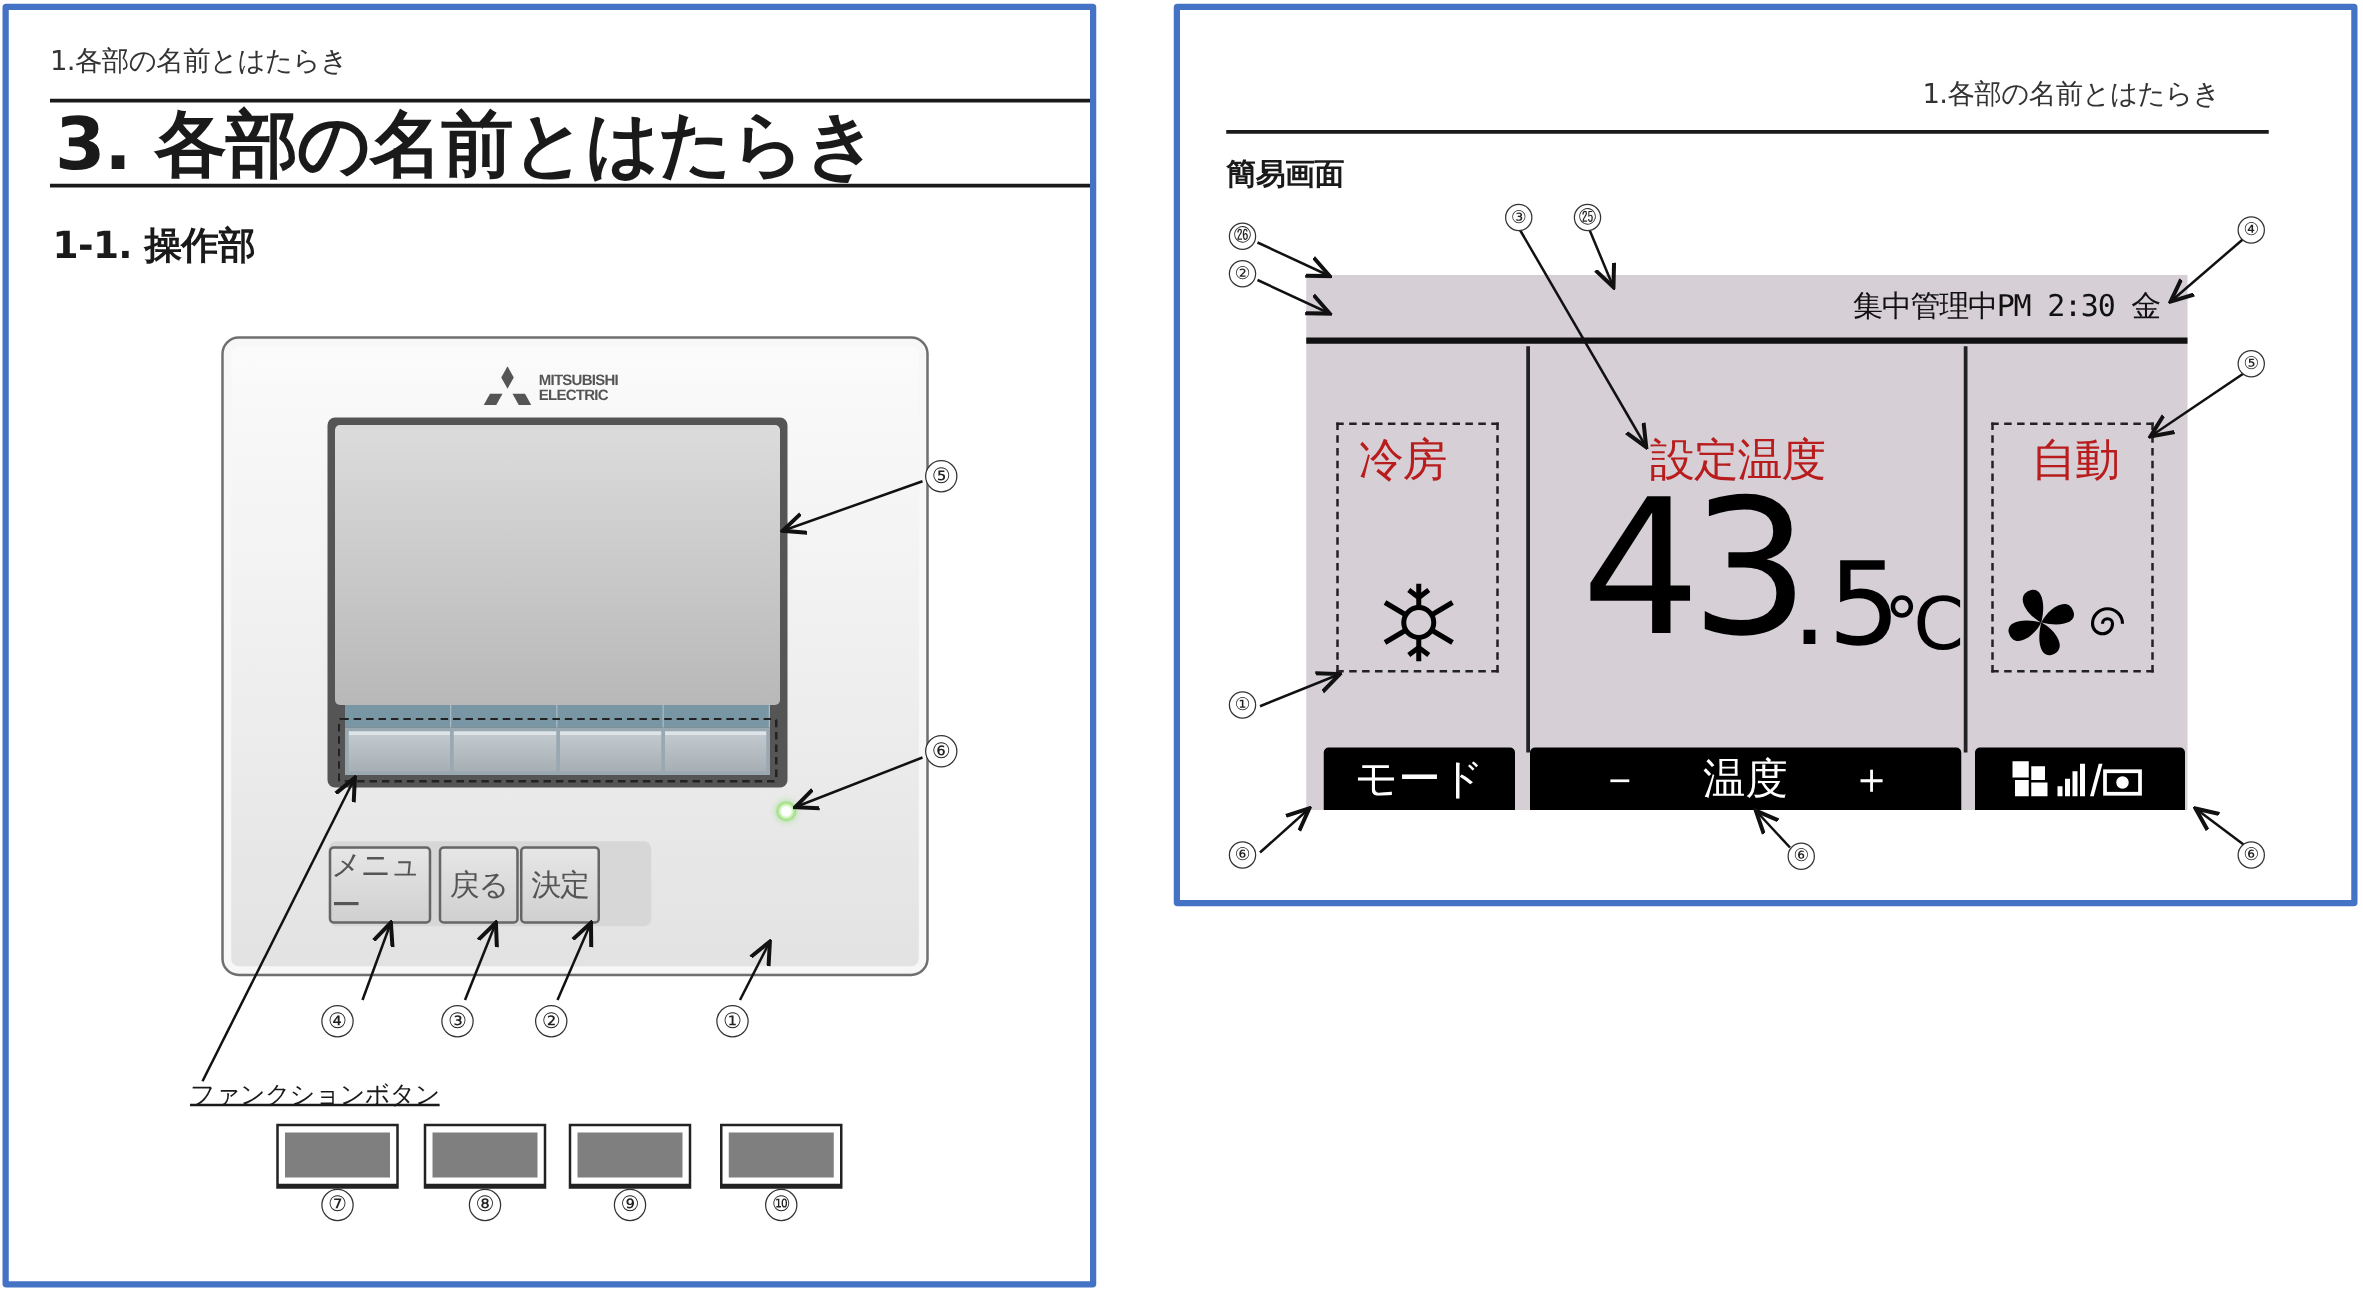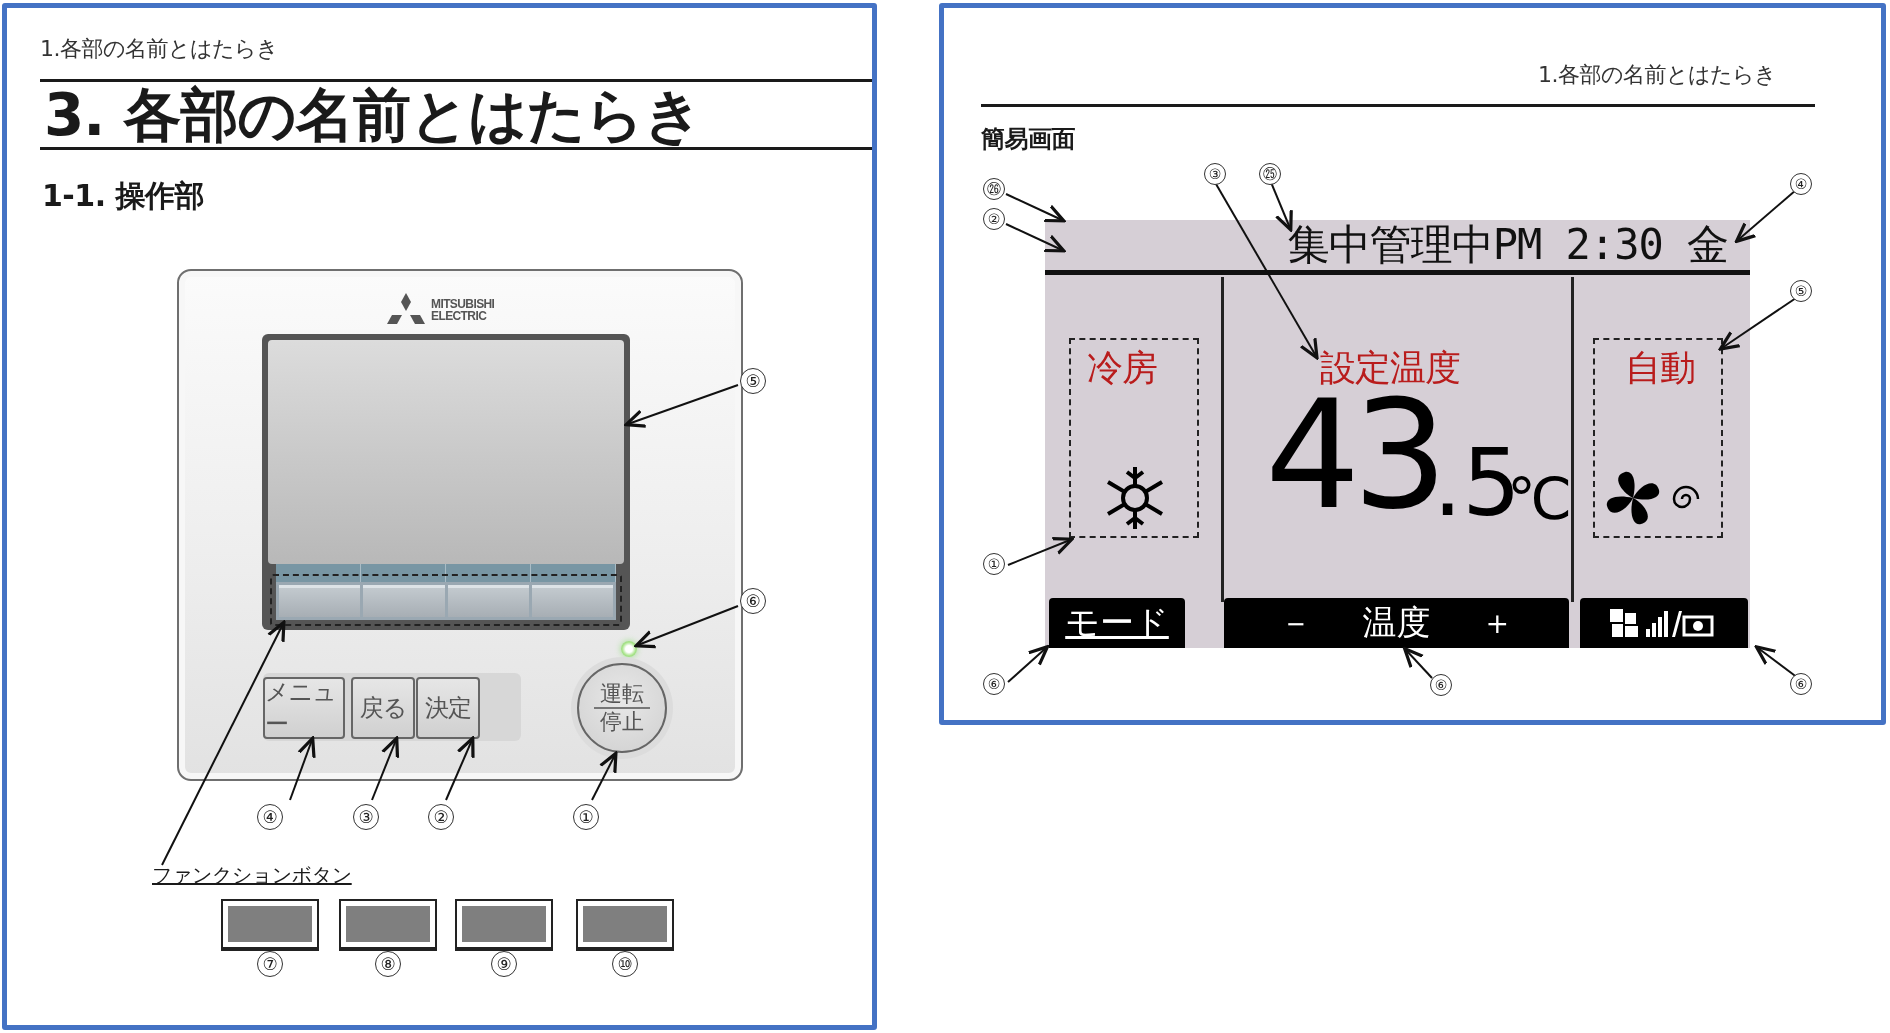--- a/index.html
+++ b/index.html
@@ -48,21 +48,21 @@
 
   .fn-label { font-size: 20px; letter-spacing: -0.5px; text-decoration: underline; }
   .fn-key { position: absolute; width: 98px; height: 52px; border: 2px solid #222; border-bottom-width: 4px; background: #fff; padding: 5px; }
   .fn-key .inner { width: 100%; height: 100%; background: #7f7f7f; }
 
   
   .rp-head { font-size: 22px; color: #333; letter-spacing: -0.5px; }
   .rp-section { font-size: 24px; font-weight: bold; letter-spacing: -0.5px; }
   .lcd { left: 1045px; top: 220px; width: 705px; height: 428px; background: #d6cfd6; }
   .lcd-header { left: 0; top: 0; width: 705px; height: 50px; display: flex; align-items: center; justify-content: flex-end; padding-right: 22px;
-                font-family: "DejaVu Sans Mono", monospace; font-size: 42px; color: #111; letter-spacing: -1px; }
+                font-family: "DejaVu Sans Mono", monospace; font-size: 24px; color: #111; letter-spacing: -1px; }
   .lcd-rule { left: 0; top: 50px; width: 705px; height: 5px; background: #111; }
   .lcd-div { position: absolute; top: 57px; width: 3px; height: 325px; background: #222; }
   .dash-box { position: absolute; border: 2.5px dashed #222; }
   .lcd-label { position: absolute; font-size: 36px; color: #b91c1c; letter-spacing: -1px; }
   .big-temp { position: absolute; font-family: "DejaVu Sans", sans-serif; color: #000; line-height: 1; }
   .softkey { position: absolute; top: 378px; height: 50px; background: #000; color: #fff; border-radius: 4px 4px 0 0;
              display: flex; align-items: center; justify-content: center; font-size: 34px; }
 </style>
 </head>
 <body>
@@ -104,25 +104,20 @@
     </div>
     <div class="abs dashed-box"></div>
   </div>
 
   <div class="abs btn-group"></div>
   <div class="hw-btn" style="left:84px; top:406px; width:82px; height:62px;">メニュー</div>
   <div class="hw-btn" style="left:172px; top:406px; width:64px; height:62px;">戻る</div>
   <div class="hw-btn" style="left:237px; top:406px; width:64px; height:62px;">決定</div>
 
   <div class="abs led"></div>
-  <div class="abs power-btn">
-    <span>運転</span>
-    <span class="divline"></span>
-    <span>停止</span>
-  </div>
 </div>
 
 <svg class="abs" style="left:0; top:0;" width="880" height="1033">
   <defs>
     <marker id="ah" markerWidth="10" markerHeight="10" refX="8" refY="5" orient="auto">
       <path d="M0,1 L9,5 L0,9" fill="none" stroke="#111" stroke-width="1.6"></path>
     </marker>
   </defs>
   <g stroke="#111" stroke-width="2" fill="none" marker-end="url(#ah)">
     <line x1="738" y1="385" x2="628" y2="424"></line>
@@ -200,21 +195,21 @@
       <path d="M30,30 C42,36 52,52 38,56 C30,58 26,46 30,30Z"></path>
       <path d="M30,30 C24,42 8,52 4,38 C2,30 14,26 30,30Z"></path>
     </g>
   </svg>
   <svg class="abs" style="left:624px; top:262px;" width="34" height="34" viewBox="0 0 34 34">
     <g stroke="#000" stroke-width="2.5" fill="none">
       <path d="M17,17 m-4,0 a4,4 0 1,1 8,0 a8,8 0 1,1 -16,0 a12,12 0 1,1 24,0"></path>
     </g>
   </svg>
 
-  <div class="softkey" style="left:4px; width:136px;text-decoration:underline;">モード</div>
+  <div class="softkey" style="left:14px; width:153px;">モード</div>
   <div class="softkey" style="left:179px; width:345px; justify-content:space-around; padding:0 30px;">
     <span>－</span>
     <span>温度</span>
     <span>＋</span>
   </div>
   <div class="softkey" style="left:535px; width:168px;">
     <svg width="120" height="36" viewBox="0 0 120 36">
       <g fill="#fff">
         <rect x="6" y="4" width="13" height="13"></rect>
           <rect x="21" y="8" width="11" height="11"></rect>

